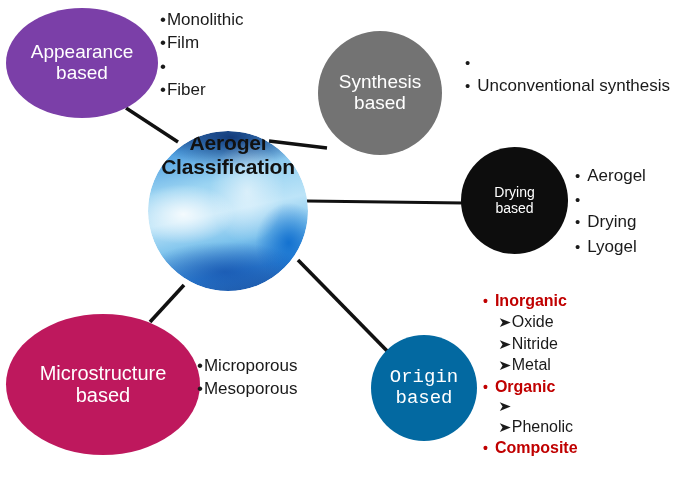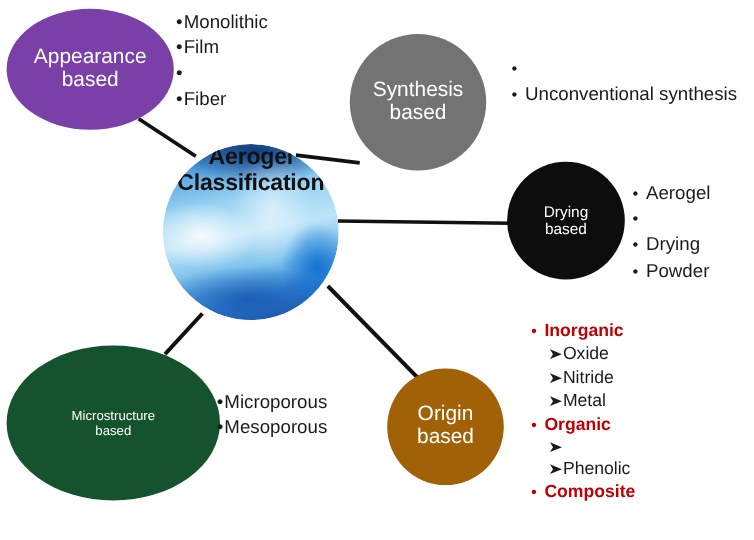--- a/index.html
+++ b/index.html
@@ -52,32 +52,33 @@
     font-size: 19px;
   }
   #node-drying {
     left: 461px; top: 147px;
     width: 107px; height: 107px;
     border-radius: 50%;
     background: #0D0D0D;
     font-size: 14px;
   }
   #node-origin {
-    left: 352px; top: 335px;
+    left: 371px; top: 335px;
     width: 106px; height: 106px;
     border-radius: 50%;
-    background: #a16207;
+    background: #0369a1;
     font-size: 19px;
+    font-family: Liberation Mono, monospace;
   }
   #node-microstructure {
     left: 6px; top: 314px;
     width: 194px; height: 141px;
     border-radius: 50%;
-    background: #14532d;
-    font-size: 12px;
+    background: #be185d;
+    font-size: 20px;
   }
 
   
   #node-center {
     position: absolute;
     left: 148px; top: 131px;
     width: 160px; height: 160px;
     border-radius: 50%;
     overflow: hidden;
     display: flex;
@@ -227,21 +228,21 @@
     </div>
     <div class="row">
       <span class="mark">•</span>
     </div>
     <div class="row">
       <span class="mark">•</span>
       <span class="txt">Drying</span>
     </div>
     <div class="row">
       <span class="mark">•</span>
-      <span class="txt">Powder</span>
+      <span class="txt">Lyogel</span>
     </div>
   </div>
 
   <div class="node" id="node-origin">
     <div>
       <span>Origin</span>
       <span>based</span>
     </div>
   </div>
   <div id="bullets-origin">

